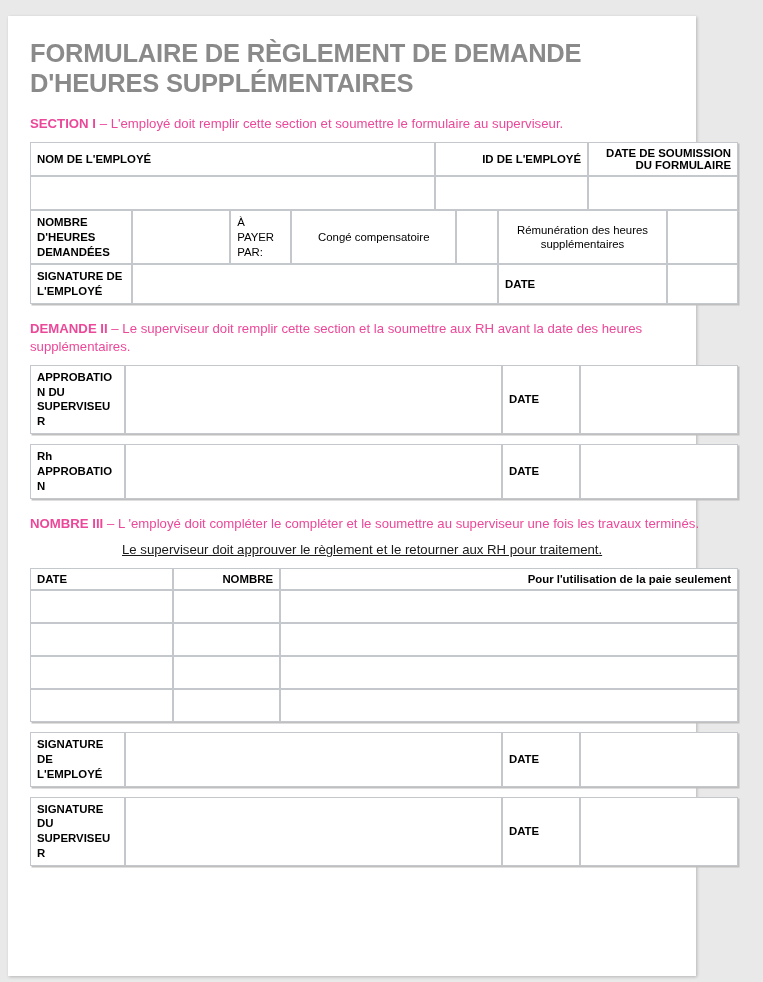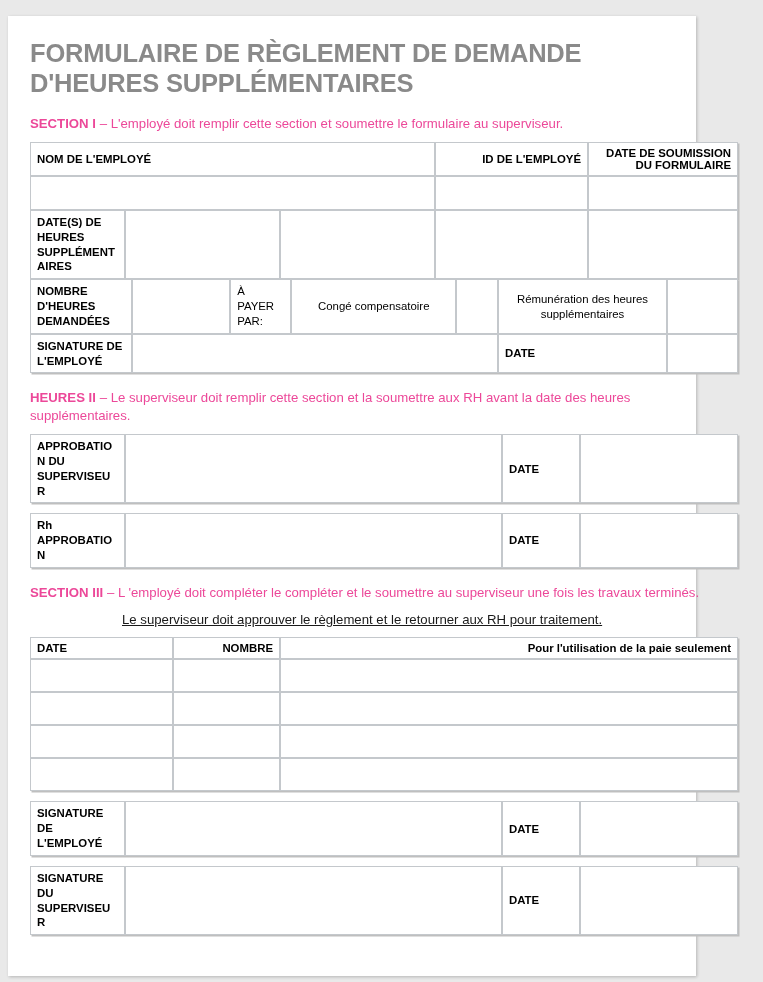--- a/index.html
+++ b/index.html
@@ -142,27 +142,20 @@
           <tr>
             <td class="hdr" colspan="3">NOM DE L'EMPLOYÉ</td>
             <td class="hdr-c">ID DE L'EMPLOYÉ</td>
             <td class="hdr-c">DATE DE SOUMISSION DU FORMULAIRE</td>
           </tr>
           <tr style="height:34px">
             <td class="blank" colspan="3"></td>
             <td class="blank"></td>
             <td class="blank"></td>
           </tr>
-          <tr style="height:55px">
-            <td class="lbl-blue">DATE(S) DE HEURES SUPPLÉMENTAIRES</td>
-            <td class="blank"></td>
-            <td class="blank"></td>
-            <td class="blank"></td>
-            <td class="blank"></td>
-          </tr>
         </tbody>
       </table>
 
       <table class="grid" style="margin-top:-3px">
         <colgroup>
           <col style="width:95px">
             <col style="width:91px">
             <col style="width:57px">
             <col style="width:153px">
             <col style="width:39px">
@@ -182,21 +175,21 @@
           <tr style="height:36px">
             <td class="lbl-gray">SIGNATURE DE L'EMPLOYÉ</td>
             <td class="blank" colspan="4"></td>
             <td class="lbl-gray">DATE</td>
             <td class="blank"></td>
           </tr>
         </tbody>
       </table>
 
       <div class="section-line" style="margin-top:16px;width:670px">
-        <span class="lbl">HEURES II</span>
+        <span class="lbl">DEMANDE II</span>
         <span>–</span>
         <span>Le superviseur doit remplir cette section et la soumettre aux RH avant la date des heures supplémentaires.</span>
       </div>
 
       <table class="grid">
         <colgroup>
           <col style="width:95px">
             <col style="width:377px">
             <col style="width:78px">
             <col style="width:158px">
@@ -224,21 +217,21 @@
           <tr style="height:38px">
             <td class="lbl-gray">Rh APPROBATION</td>
             <td class="blank"></td>
             <td class="lbl-gray">DATE</td>
             <td class="blank"></td>
           </tr>
         </tbody>
       </table>
 
       <div class="section-line" style="margin-top:16px;width:690px">
-        <span class="lbl">SECTION III</span>
+        <span class="lbl">NOMBRE III</span>
         <span>–</span>
         <span>L 'employé doit compléter le compléter et le soumettre au superviseur une fois les travaux terminés.</span>
       </div>
       <div class="indent-line">Le superviseur doit approuver le règlement et le retourner aux RH pour traitement.</div>
 
       <table class="grid">
         <colgroup>
           <col style="width:143px">
             <col style="width:107px">
             <col style="width:458px">

